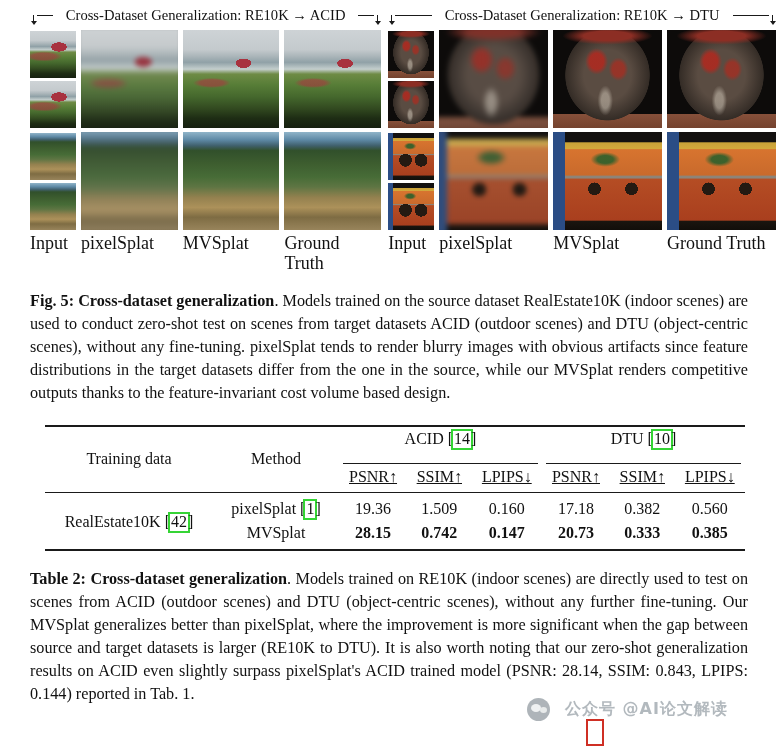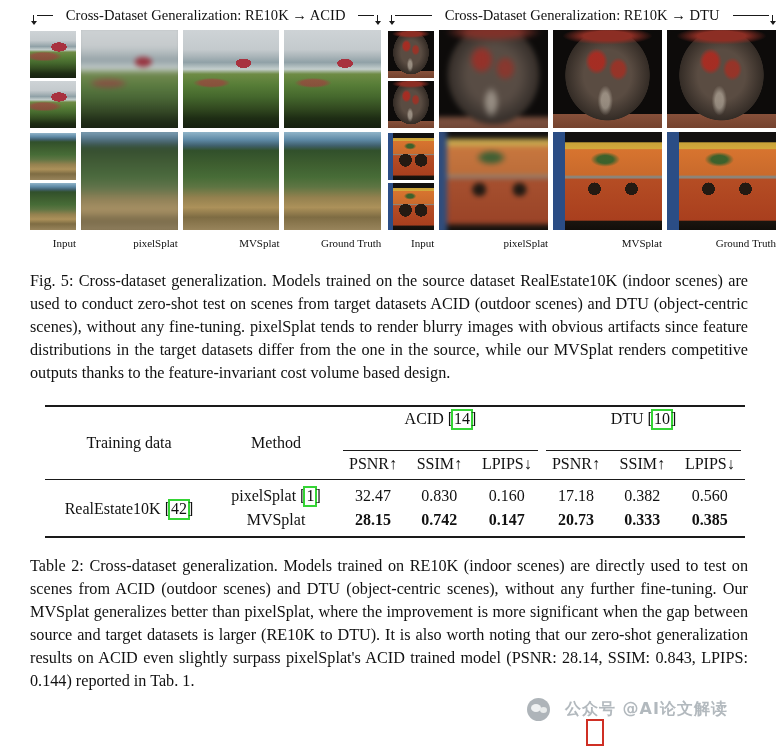--- a/index.html
+++ b/index.html
@@ -39,32 +39,32 @@
     radial-gradient(ellipse 10% 22% at 48% 72%, rgba(214,205,190,.5) 35%, rgba(0,0,0,0) 70%),
     radial-gradient(ellipse 62% 74% at 50% 46%, #5a4c42 35%, #342c26 62%, rgba(0,0,0,0) 63%),
     linear-gradient(180deg,#0d0b0a 0%,#0d0b0a 86%,#86503a 86%,#74422e 100%);}
   .cans::before{background-image:
     linear-gradient(90deg,#2b4d85 0%,#2b4d85 11%,rgba(0,0,0,0) 11%),
     radial-gradient(circle 9px at 38% 58%, #241a12 70%, rgba(0,0,0,0) 71%),
     radial-gradient(circle 9px at 72% 58%, #241a12 70%, rgba(0,0,0,0) 71%),
     radial-gradient(ellipse 18% 10% at 48% 28%, rgba(44,96,44,.9) 40%, rgba(0,0,0,0) 75%),
     linear-gradient(180deg,#131110 0%,#131110 10%,#c9a238 11%,#d3a93c 17%,#d7742f 18%,#c96a2c 44%,#8d8478 45%,#8d8478 47%,#b54d24 48%,#a93f1e 90%,#1b150f 91%,#120e0a 100%);}
   .labels{display:grid;grid-template-columns:46px 1fr 1fr 1fr;gap:0 5px;margin-top:3px;}
-  .labels span{text-align:right;font-size:11px;line-height:20px;}
+  .labels span{text-align:left;font-size:18px;line-height:20px;}
   
   .caption{width:718px;margin:17px 28px 0 30px;text-align:justify;font-size:16.2px;line-height:23px;}
-  .caption b{font-weight:normal;}
+  .caption b{font-weight:bold;}
   
   table.results{border-collapse:collapse;width:700px;margin:20px auto 0 45px;
     border-top:2px solid #1a1a1a;border-bottom:2px solid #1a1a1a;font-size:16px;}
   table.results th,table.results td{font-weight:normal;padding:2px 4px;text-align:center;vertical-align:middle;}
   table.results th{font-size:16px;}
   th.group{padding:6px 14px 0 14px;}
-  th.group .group-inner{border-bottom:1.2px solid #1a1a1a;padding-bottom:20px;}
-  tr.metrics th{padding:2px 2px 6px 2px;}
+  th.group .group-inner{border-bottom:1.2px solid #1a1a1a;padding-bottom:13px;}
+  tr.metrics th{padding:2px 2px 6px 2px;text-decoration:underline;}
   td.td-left,th.td-left{text-align:left;padding-left:10px;}
   tr.first-body td{border-top:1.5px solid #1a1a1a;}
   tr.first-body td{padding-top:6px;}
   tr.bold-row td{font-weight:bold;padding-bottom:7px;}
   tr.bold-row td.method-cell{font-weight:normal;}
   tr.bold-row td:not(.method-cell){font-weight:bold;}
   .cite{display:inline-block;border:2px solid #35d435;padding:0 1px;margin:0 -2px;line-height:1.05;}
   .br{letter-spacing:0;}
   
   .watermark{position:absolute;left:527px;top:698px;display:flex;align-items:center;gap:15px;
@@ -180,22 +180,22 @@
         <th>PSNR↑</th>
         <th>SSIM↑</th>
         <th>LPIPS↓</th>
         <th>PSNR↑</th>
         <th>SSIM↑</th>
         <th>LPIPS↓</th>
       </tr>
       <tr class="first-body">
         <td rowspan="2" class="td-left"><span>RealEstate10K</span> <span class="br">[</span><span class="cite">42</span><span class="br">]</span></td>
         <td class="method-cell"><span>pixelSplat</span> <span class="br">[</span><span class="cite">1</span><span class="br">]</span></td>
-        <td>32.47</td>
-        <td>0.830</td>
+        <td>19.36</td>
+        <td>1.509</td>
         <td>0.160</td>
         <td>17.18</td>
         <td>0.382</td>
         <td>0.560</td>
       </tr>
       <tr class="bold-row">
         <td class="method-cell">MVSplat</td>
         <td>28.15</td>
         <td>0.742</td>
         <td>0.147</td>

